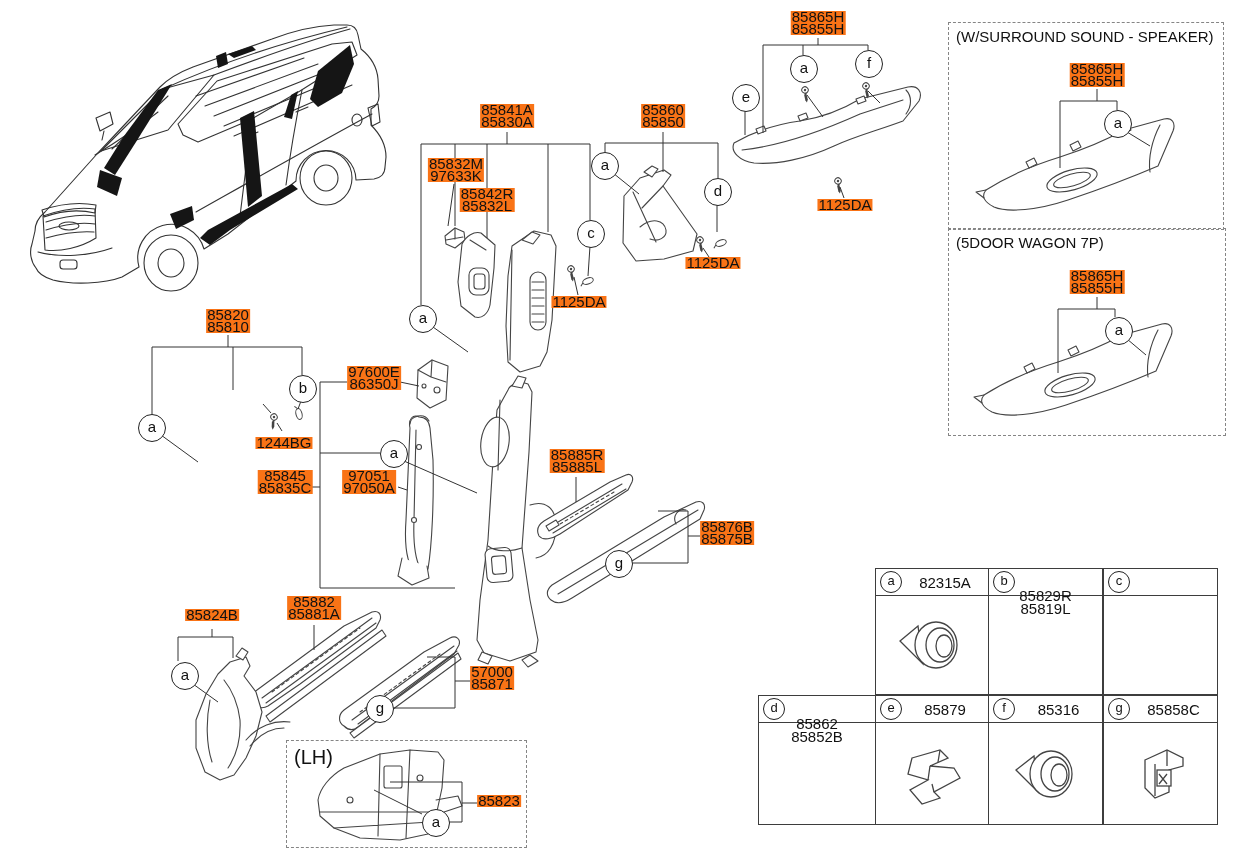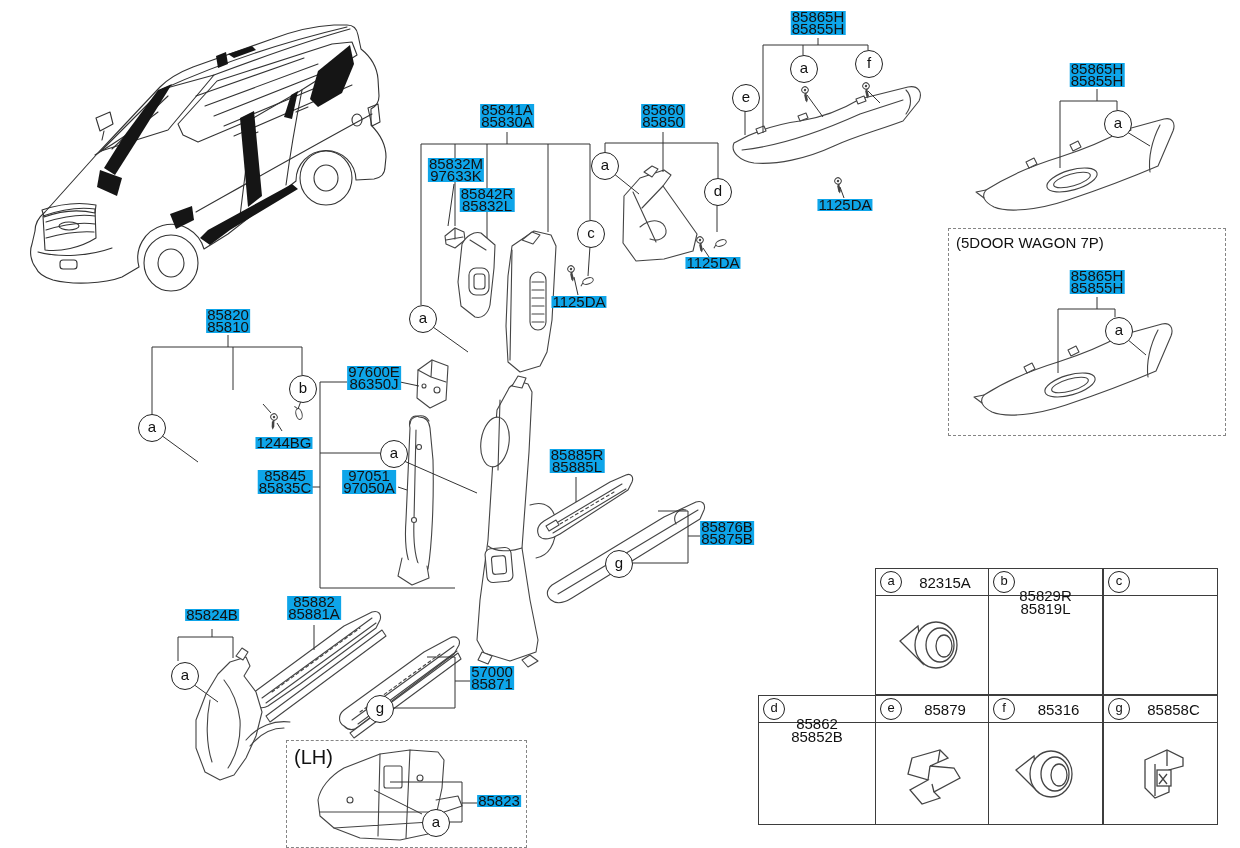--- a/index.html
+++ b/index.html
@@ -1,20 +1,20 @@
 <!DOCTYPE html>
 <html><head>
 <meta charset="utf-8">
 <style>
   html,body{margin:0;padding:0;background:#fff;}
   #stage{position:relative;width:1240px;height:848px;background:#fff;overflow:hidden;
          font-family:"Liberation Sans",sans-serif;color:#111;}
   svg.art{position:absolute;left:0;top:0;z-index:1;}
   .plabel{position:absolute;z-index:3;transform:translateX(-50%);text-align:center;
-          font-size:15px;line-height:12px;background:#0ea5e9;padding:0 1px;white-space:nowrap;}
+          font-size:15px;line-height:12px;background:#f97316;padding:0 1px;white-space:nowrap;}
   .plabel span{display:block;}
   .callout{position:absolute;z-index:3;width:26px;height:26px;margin:-13px 0 0 -13px;
            border:1.5px solid #222;border-radius:50%;background:#fff;text-align:center;
            line-height:23px;font-size:15px;}
   .dashbox{position:absolute;z-index:2;border:1px dashed #858585;}
   .boxcap{position:absolute;left:5px;top:5px;font-size:15px;background:#fff;padding:0 2px;white-space:nowrap;}
   #legend{position:absolute;left:758px;top:568px;width:460px;height:257px;z-index:3;}
   .tcell{position:absolute;border:1px solid #3d3d3d;background:#fff;box-sizing:border-box;}
   .thead{height:26px;border-bottom:1px solid #3d3d3d;display:flex;align-items:center;}
   .tletter{width:20px;height:20px;border:1.3px solid #222;border-radius:50%;margin-left:4px;
@@ -234,20 +234,23 @@
     <path d="M658,511 H688 M688,511 V563 M632,563 H688 M688,536 H700"></path>
     <path d="M314,625 V650"></path>
     <path d="M427,657 H455 M455,657 V708 M392,708 H455 M455,681 H470"></path>
     <path d="M178,637 H233 M212,629 V637 M178,637 V661 M233,637 V658 M193,684 L218,702"></path>
     <path d="M390,782 H462 M462,782 V822 M462,803 H477 M448,822 H462 M374,790 L422,814"></path>
     <path d="M1060,101 H1117 M1097,89 V101 M1060,101 V168 M1117,101 V110 M1127,132 L1150,146"></path>
     <path d="M1058,309 H1115 M1097,297 V309 M1058,309 V373 M1115,309 V317 M1127,339 L1146,355"></path>
   </g>
 </svg>
 
+<div class="dashbox" style="left:948px;top:22px;width:274px;height:206px">
+  <div class="boxcap">(W/SURROUND SOUND - SPEAKER)</div>
+</div>
 <div class="dashbox" style="left:948px;top:228px;width:276px;height:206px">
   <div class="boxcap">(5DOOR WAGON 7P)</div>
 </div>
 <div class="dashbox" style="left:286px;top:740px;width:239px;height:106px">
   <div class="boxcap" style="font-size:20px">(LH)</div>
 </div>
 
 <div class="plabel" style="left:818px;top:11px">
       <span>85865H</span>
       <span>85855H</span>

